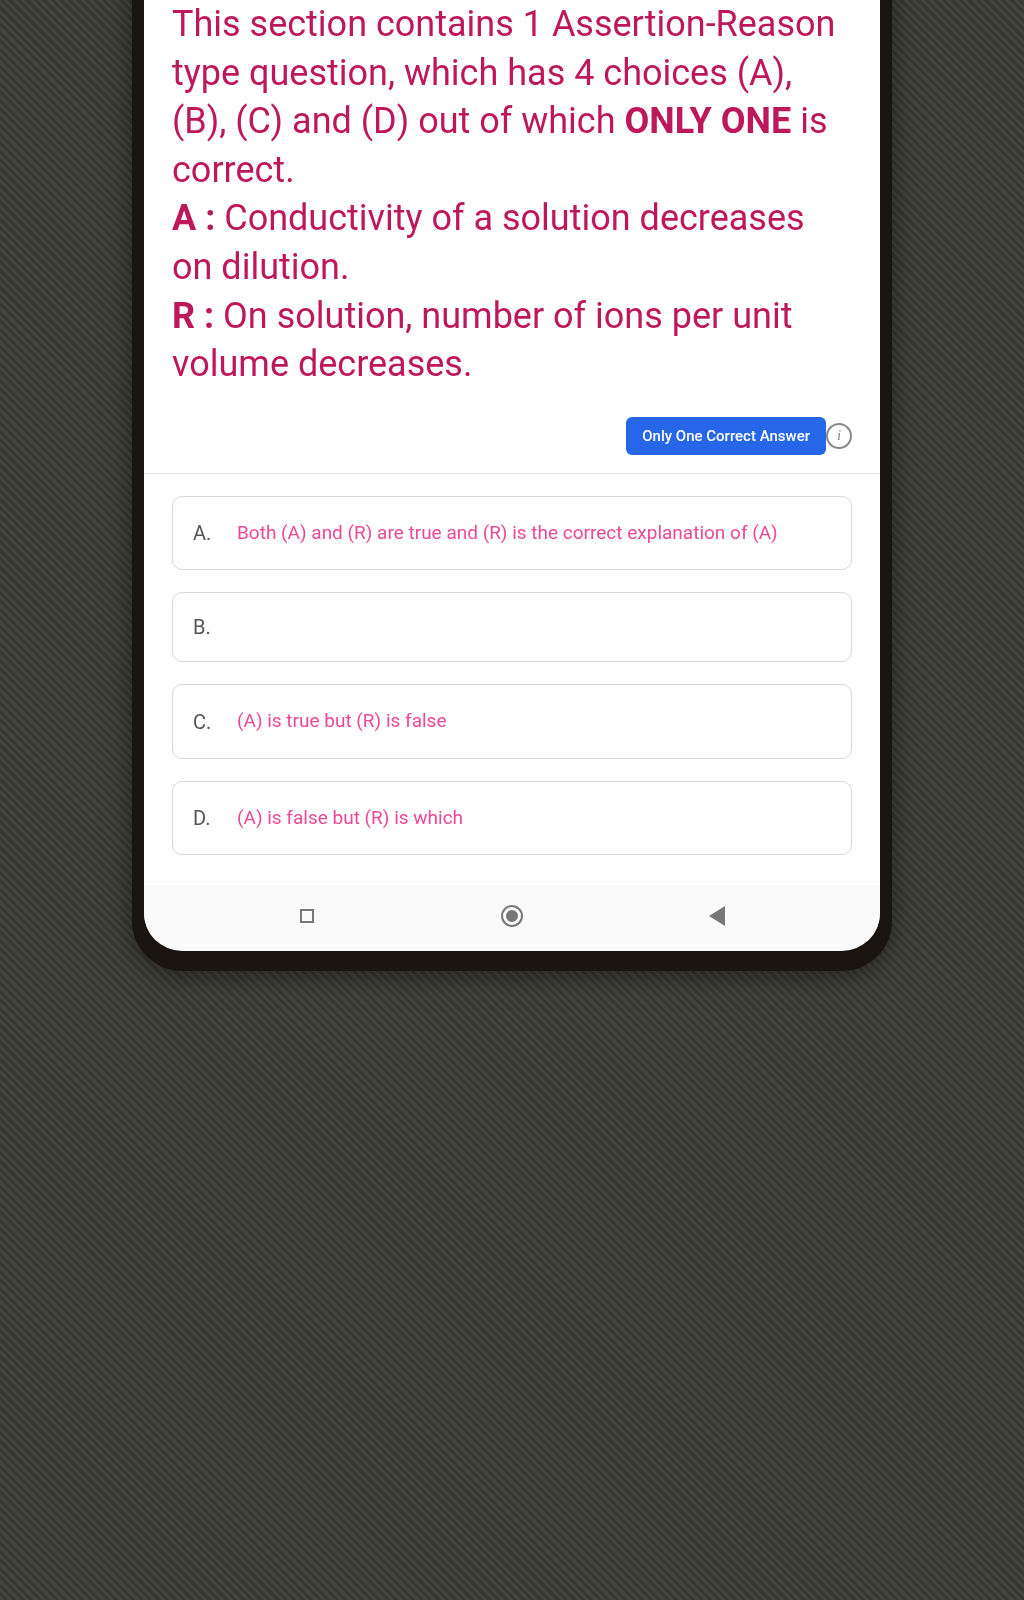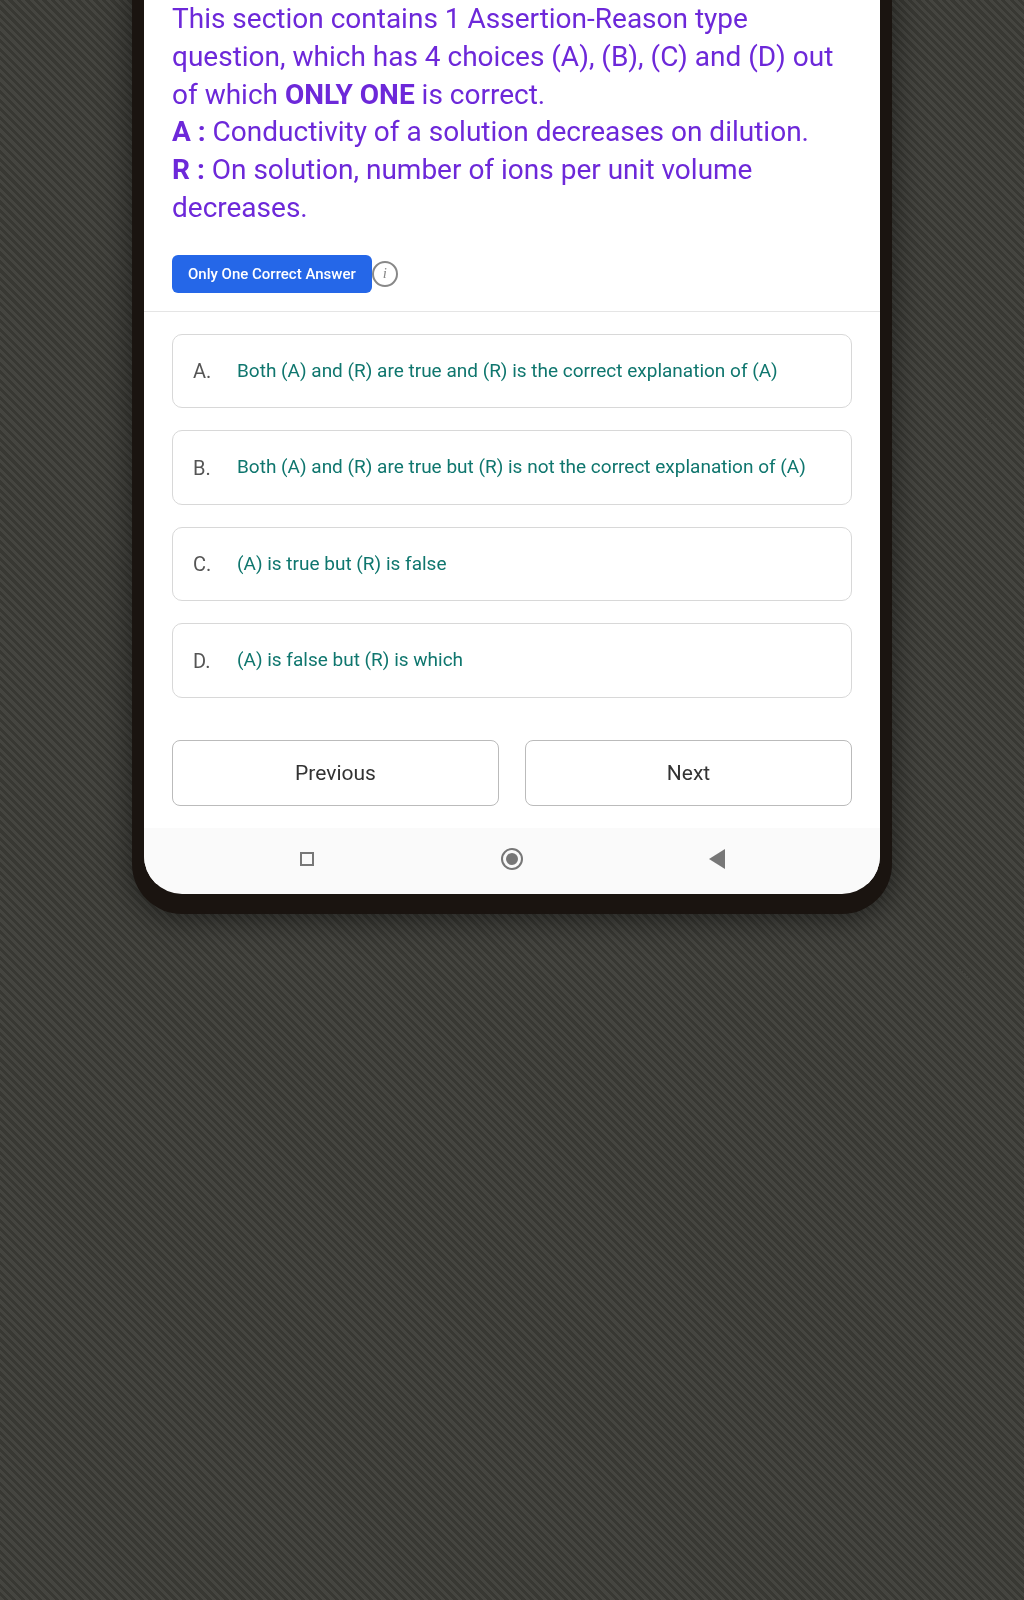--- a/index.html
+++ b/index.html
@@ -29,32 +29,32 @@
       background: #fafafa;
       border-radius: 0 0 38px 38px;
       overflow: hidden;
       padding-bottom: 10px;
     }
     .content {
       padding: 20px 28px 0 28px;
       background: #fff;
     }
     .question-text {
-      font-size: 28px;
+      font-size: 36px;
       line-height: 1.35;
-      color: #6d28d9;
+      color: #be185d;
       margin-bottom: 28px;
     }
     .bold {
       font-weight: 700;
     }
     .badge-row {
       display: flex;
       align-items: center;
-      justify-content: flex-start;
+      justify-content: flex-end;
       margin-bottom: 18px;
     }
     .badge {
       background: #2567e8;
       color: #fff;
       font-size: 15px;
       padding: 10px 16px;
       border-radius: 6px;
       font-weight: 500;
     }
@@ -92,21 +92,21 @@
       background: #fff;
       cursor: pointer;
     }
     .option-letter {
       font-size: 20px;
       color: #555;
       min-width: 24px;
     }
     .option-text {
       font-size: 19px;
-      color: #0f766e;
+      color: #ec4899;
       line-height: 1.5;
     }
     .nav-row {
       display: flex;
       gap: 26px;
       padding: 12px 0 22px 0;
     }
     .nav-btn {
       flex: 1;
       border: 1.5px solid #bbb;
@@ -166,36 +166,31 @@
 
       <div class="divider"></div>
 
       <div class="options">
         <div class="option">
           <div class="option-letter">A.</div>
           <div class="option-text">Both (A) and (R) are true and (R) is the correct explanation of (A)</div>
         </div>
         <div class="option">
           <div class="option-letter">B.</div>
-          <div class="option-text">Both (A) and (R) are true but (R) is not the correct explanation of (A)</div>
         </div>
         <div class="option">
           <div class="option-letter">C.</div>
           <div class="option-text">(A) is true but (R) is false</div>
         </div>
         <div class="option">
           <div class="option-letter">D.</div>
           <div class="option-text">(A) is false but (R) is which</div>
         </div>
       </div>
 
-      <div class="nav-row">
-        <div class="nav-btn">Previous</div>
-        <div class="nav-btn">Next</div>
-      </div>
 
     </div>
 
     <div class="sys-nav">
       <div class="sys-nav-item">
           <div class="sq"></div>
         </div>
       <div class="sys-nav-item">
           <div class="circ-outer">
             <div class="circ-inner"></div>

